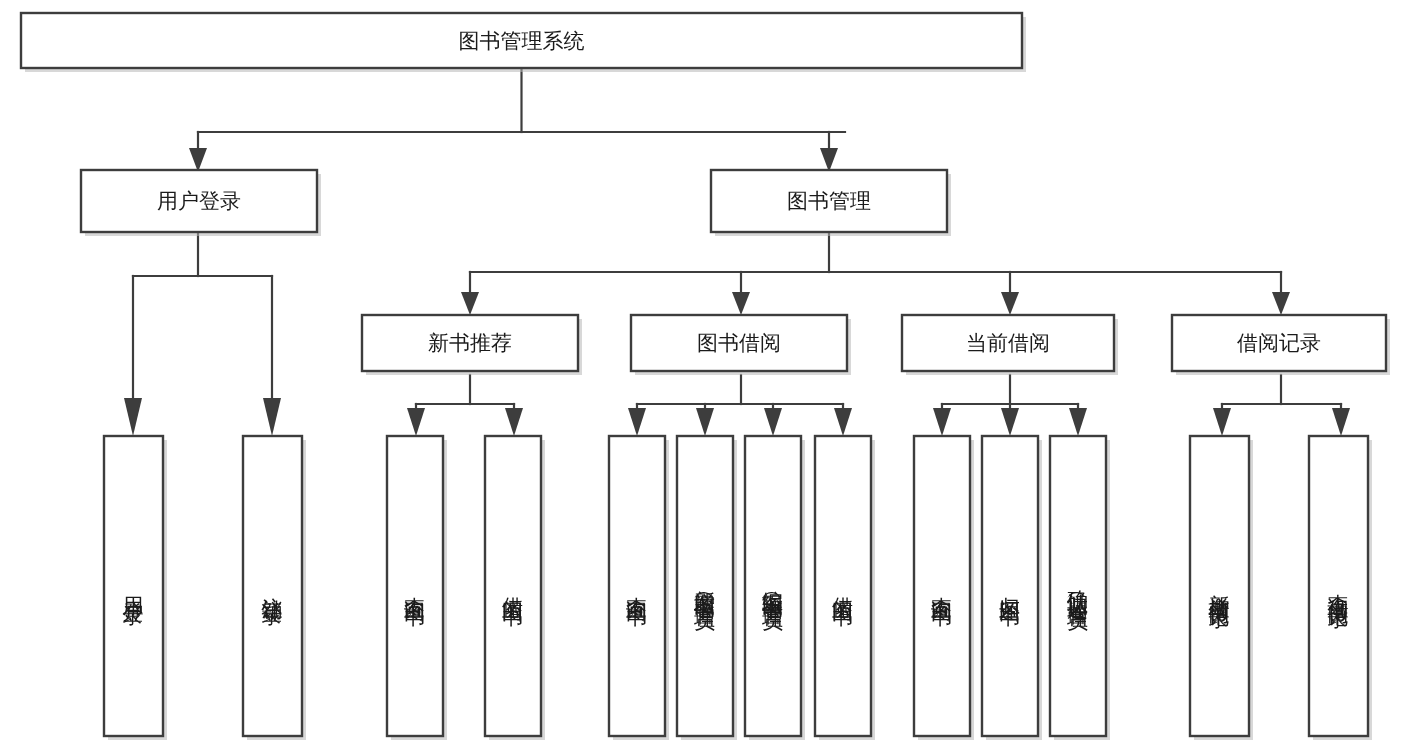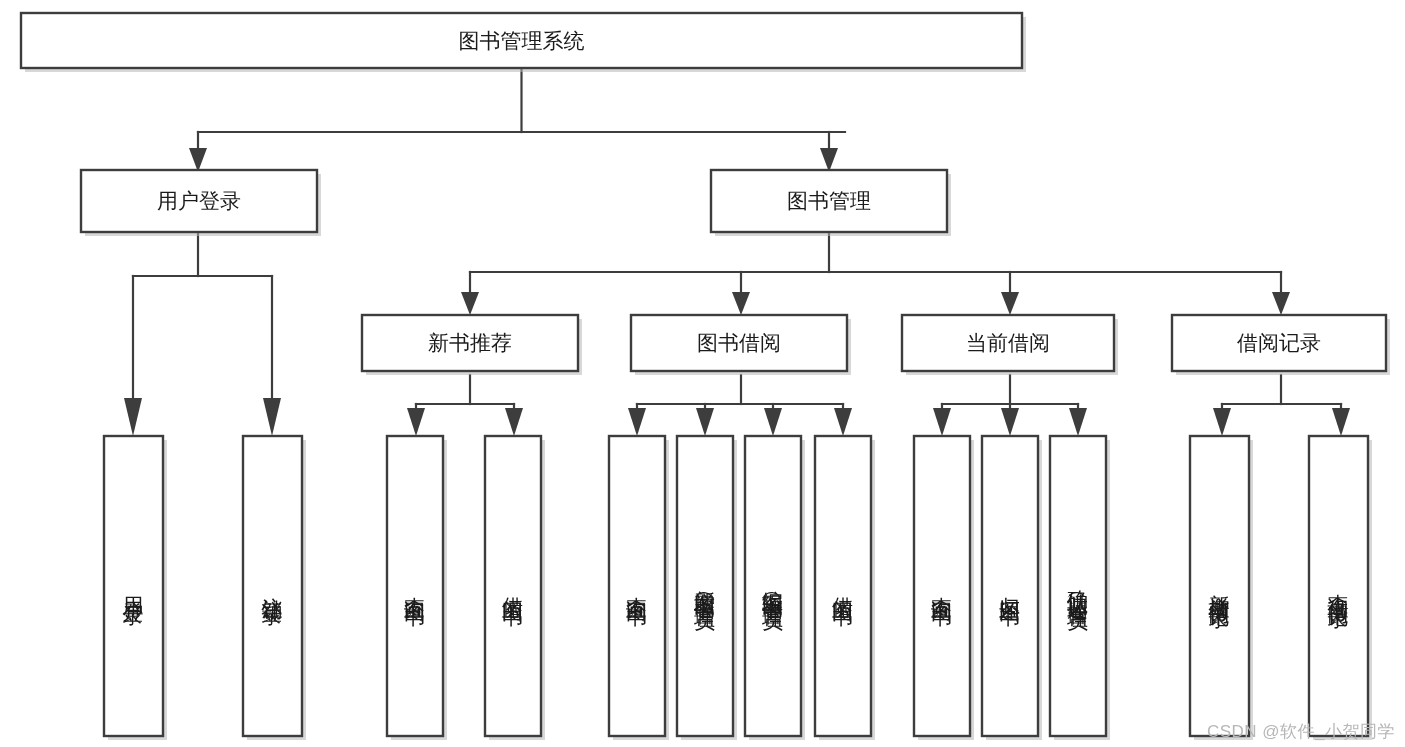--- a/index.html
+++ b/index.html
@@ -227,14 +227,13 @@
   <div class="node-label-v" style="left:609px; top:436px; width:56px; height:300px;">查询图书</div>
   <div class="node-label-v" style="left:677px; top:436px; width:56px; height:300px;">新增图书（管理员）</div>
   <div class="node-label-v" style="left:745px; top:436px; width:56px; height:300px;">编辑图书（管理员）</div>
   <div class="node-label-v" style="left:815px; top:436px; width:56px; height:300px;">借阅图书</div>
   <div class="node-label-v" style="left:914px; top:436px; width:56px; height:300px;">查询图书</div>
   <div class="node-label-v" style="left:982px; top:436px; width:56px; height:300px;">归还图书</div>
   <div class="node-label-v" style="left:1050px; top:436px; width:56px; height:300px;">确认归还（管理员）</div>
   <div class="node-label-v" style="left:1190px; top:436px; width:59px; height:300px;">新增借阅记录</div>
   <div class="node-label-v" style="left:1309px; top:436px; width:59px; height:300px;">查询借阅记录</div>
 
-  <div class="watermark">CSDN @软件_小贺同学</div>
 </div>
 
 </body></html>

